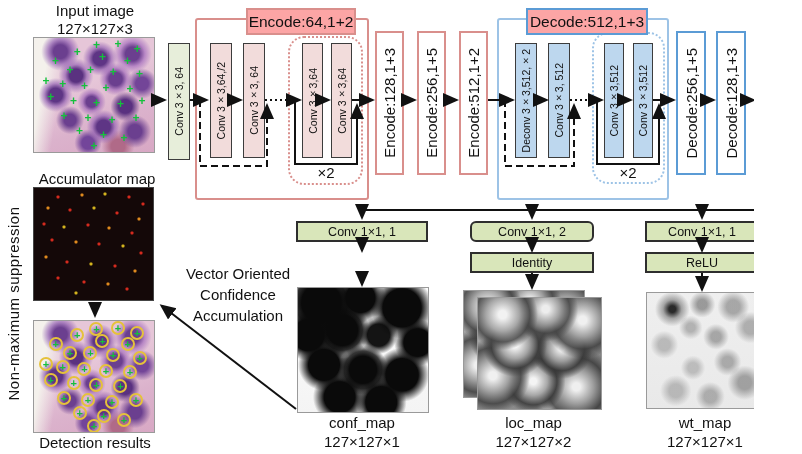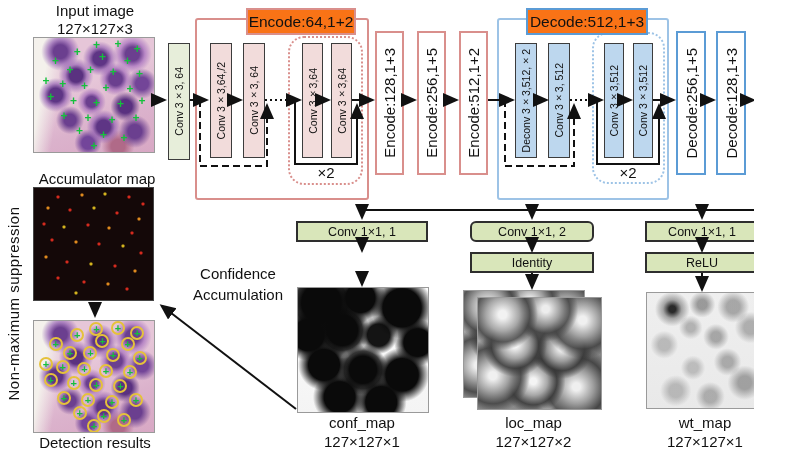--- a/index.html
+++ b/index.html
@@ -19,21 +19,21 @@
   .tall span{writing-mode:vertical-rl;transform:rotate(180deg);font-size:15px;white-space:nowrap;color:#111;}
   .tall.enc{border:2px solid var(--salmon);}
   .tall.dec{border:2px solid var(--blue);}
   
   .group{position:absolute;box-sizing:border-box;background:transparent;border-radius:3px;}
   .group.enc{border:2px solid var(--salmon);}
   .group.dec{border:2px solid var(--blue-light);}
   .rep{position:absolute;box-sizing:border-box;border-radius:16px;background:transparent;}
   .rep.enc{border:2px dotted var(--salmon);}
   .rep.dec{border:2px dotted var(--blue-light);}
-  .gplabel{position:absolute;background:#f97316;display:flex;align-items:center;justify-content:center;font-size:15.5px;box-sizing:border-box;z-index:6;}
+  .gplabel{position:absolute;background:#fca5a5;display:flex;align-items:center;justify-content:center;font-size:15.5px;box-sizing:border-box;z-index:6;}
   .gplabel.enc{border:2px solid var(--salmon);}
   .gplabel.dec{border:2px solid var(--blue);}
   .times{position:absolute;font-size:15px;color:#111;text-align:center;}
   
   .hbox{position:absolute;background:var(--green2-fill);border:2px solid #2e2e2e;display:flex;align-items:center;justify-content:center;font-size:12.5px;box-sizing:border-box;}
   
   .img{position:absolute;box-sizing:border-box;border:1px solid #9a9a9a;overflow:hidden;}
   .tissue{
     background:
       radial-gradient(circle at 22% 12%, #6b3f8f 0 5%, rgba(150,100,180,.75) 9%, transparent 14%),
@@ -208,20 +208,21 @@
       <span class="ring" style="left: 65%; top: 73%;">+</span>
       <span class="ring" style="left: 85%; top: 71%;">+</span>
       <span class="ring" style="left: 38%; top: 83%;">+</span>
       <span class="ring" style="left: 58%; top: 86%;">+</span>
       <span class="ring" style="left: 75%; top: 89%;">+</span>
       <span class="ring" style="left: 50%; top: 95%;">+</span>
     </div>
   <div class="lbl" style="left:15px;top:434px;width:160px;">Detection results</div>
 
   <div class="voca">
+    <div>Vector Oriented</div>
     <div>Confidence</div>
     <div>Accumulation</div>
   </div>
 
   <div class="group enc" style="left:195px;top:18px;width:174px;height:182px;"></div>
   <div class="gplabel enc" style="left:246px;top:8px;width:110px;height:27px;">Encode:64,1+2</div>
   <div class="rep enc" style="left:288px;top:36px;width:75px;height:149px;"></div>
 
   <div class="group dec" style="left:497px;top:18px;width:172px;height:182px;"></div>
   <div class="gplabel dec" style="left:526px;top:8px;width:122px;height:27px;">Decode:512,1+3</div>

